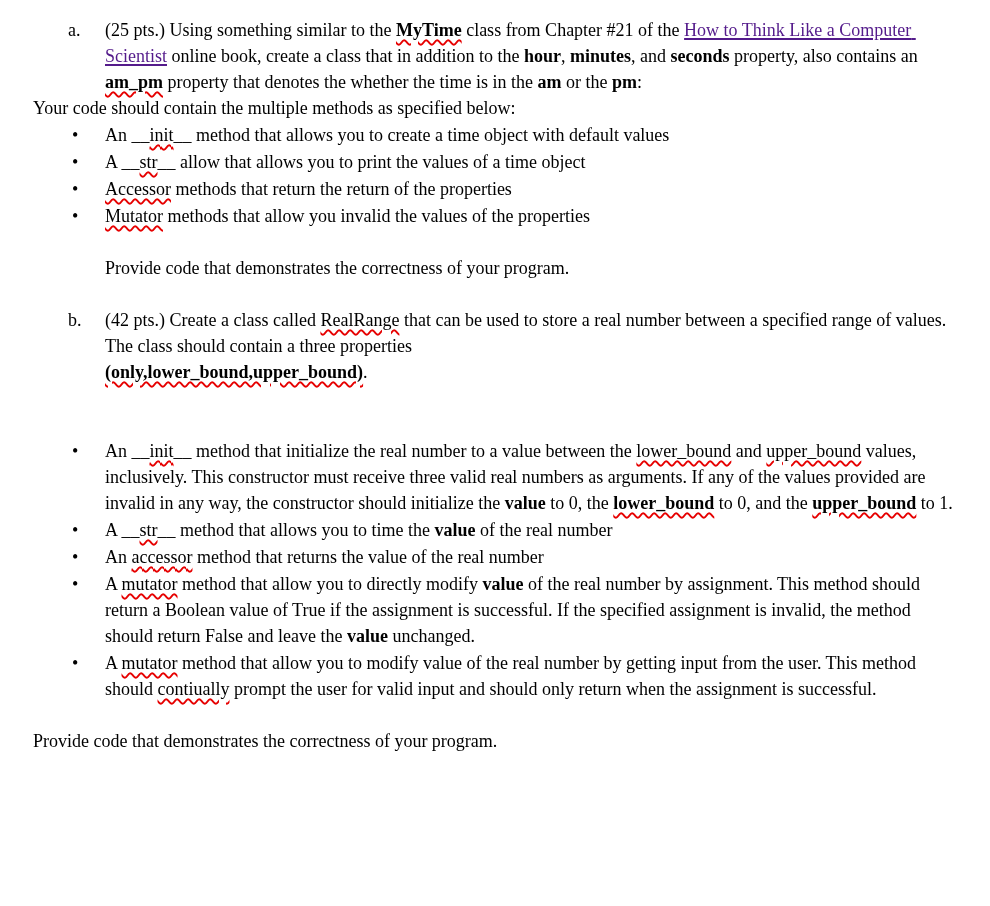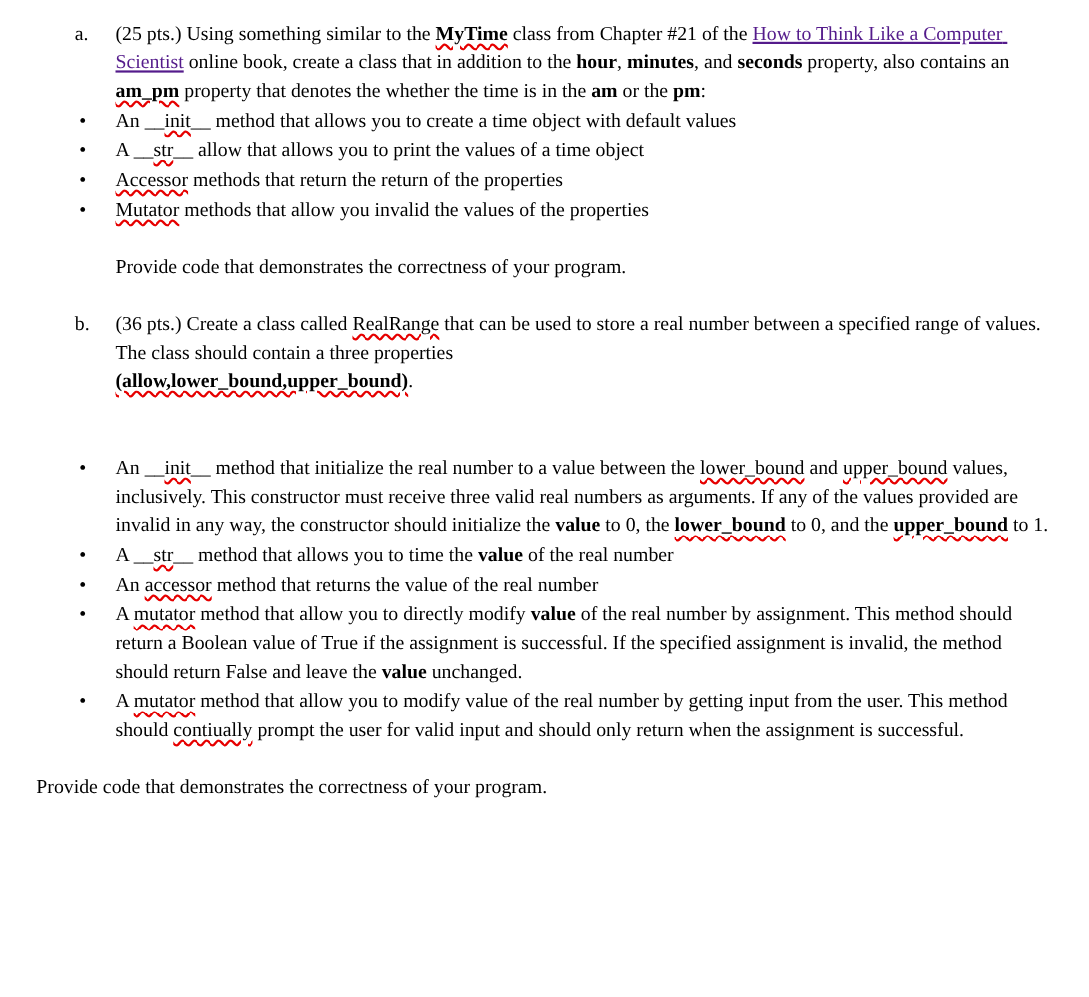--- a/index.html
+++ b/index.html
@@ -46,20 +46,21 @@
 </style>
 </head>
 <body>
 
 <div class="doc">
   <div id="doc-root">
       <div class="row section-item">
         <span class="marker">a.</span>
         <p class="content"><span class="seg">(25 pts.) Using something similar to the </span><span class="seg b sq">MyTime</span><span class="seg"> class from Chapter #21 of the </span><a class="seg link" href="#">How to Think Like a Computer Scientist</a><span class="seg"> online book, create a class that in addition to the </span><span class="seg b">hour</span><span class="seg">, </span><span class="seg b">minutes</span><span class="seg">, and </span><span class="seg b">seconds</span><span class="seg"> property, also contains an </span><span class="seg b sq">am_pm</span><span class="seg"> property that denotes the whether the time is in the </span><span class="seg b">am</span><span class="seg"> or the </span><span class="seg b">pm</span><span class="seg">:</span></p>
       </div>
+      <p class="para flush"><span class="seg">Your code should contain the multiple methods as specified below:</span></p>
       <div class="row bullet-item">
         <span class="marker">•</span>
         <p class="content"><span class="seg">An </span><span class="seg">__</span><span class="seg sq">init</span><span class="seg">__</span><span class="seg"> method that allows you to create a time object with default values</span></p>
       </div>
       <div class="row bullet-item">
         <span class="marker">•</span>
         <p class="content"><span class="seg">A </span><span class="seg">__</span><span class="seg sq">str</span><span class="seg">__</span><span class="seg"> allow that allows you to print the values of a time object</span></p>
       </div>
       <div class="row bullet-item">
         <span class="marker">•</span>
@@ -67,21 +68,21 @@
       </div>
       <div class="row bullet-item">
         <span class="marker">•</span>
         <p class="content"><span class="seg sq">Mutator</span><span class="seg"> methods that allow you invalid the values of the properties</span></p>
       </div>
       <div class="gap"></div>
       <p class="para content-indent"><span class="seg">Provide code that demonstrates the correctness of your program.</span></p>
       <div class="gap"></div>
       <div class="row section-item">
         <span class="marker">b.</span>
-        <p class="content"><span class="seg">(36 pts.) Create a class called </span><span class="seg sq">RealRange</span><span class="seg"> that can be used to store a real number between a specified range of values. The class should contain a three properties</span><br><span class="seg b sq">(allow,lower_bound,upper_bound)</span><span class="seg">.</span></p>
+        <p class="content"><span class="seg">(42 pts.) Create a class called </span><span class="seg sq">RealRange</span><span class="seg"> that can be used to store a real number between a specified range of values. The class should contain a three properties</span><br><span class="seg b sq">(only,lower_bound,upper_bound)</span><span class="seg">.</span></p>
       </div>
       <div class="gap"></div>
       <div class="gap"></div>
       <div class="row bullet-item">
         <span class="marker">•</span>
         <p class="content"><span class="seg">An </span><span class="seg">__</span><span class="seg sq">init</span><span class="seg">__</span><span class="seg"> method that initialize the real number to a value between the </span><span class="seg sq">lower_bound</span><span class="seg"> and </span><span class="seg sq">upper_bound</span><span class="seg"> values, inclusively. This constructor must receive three valid real numbers as arguments. If any of the values provided are invalid in any way, the constructor should initialize the </span><span class="seg b">value</span><span class="seg"> to 0, the </span><span class="seg b sq">lower_bound</span><span class="seg"> to 0, and the </span><span class="seg b sq">upper_bound</span><span class="seg"> to 1.</span></p>
       </div>
       <div class="row bullet-item">
         <span class="marker">•</span>
         <p class="content"><span class="seg">A </span><span class="seg">__</span><span class="seg sq">str</span><span class="seg">__</span><span class="seg"> method that allows you to time the </span><span class="seg b">value</span><span class="seg"> of the real number</span></p>

